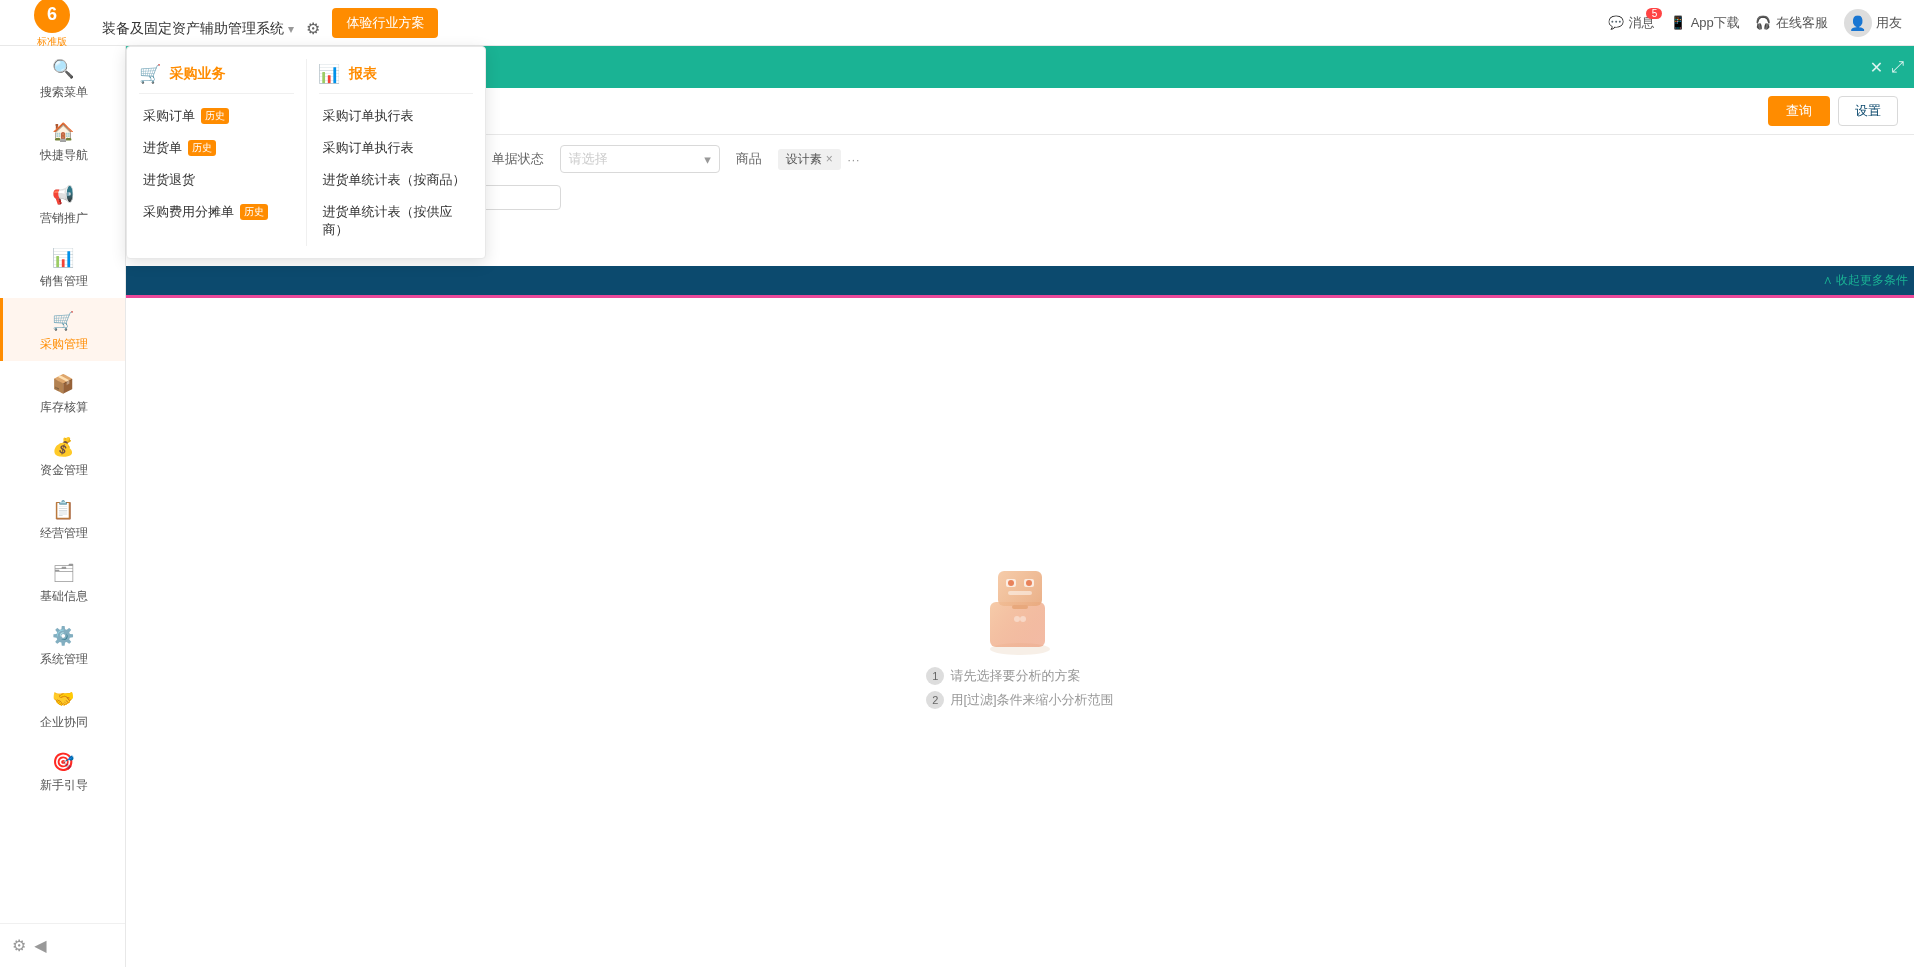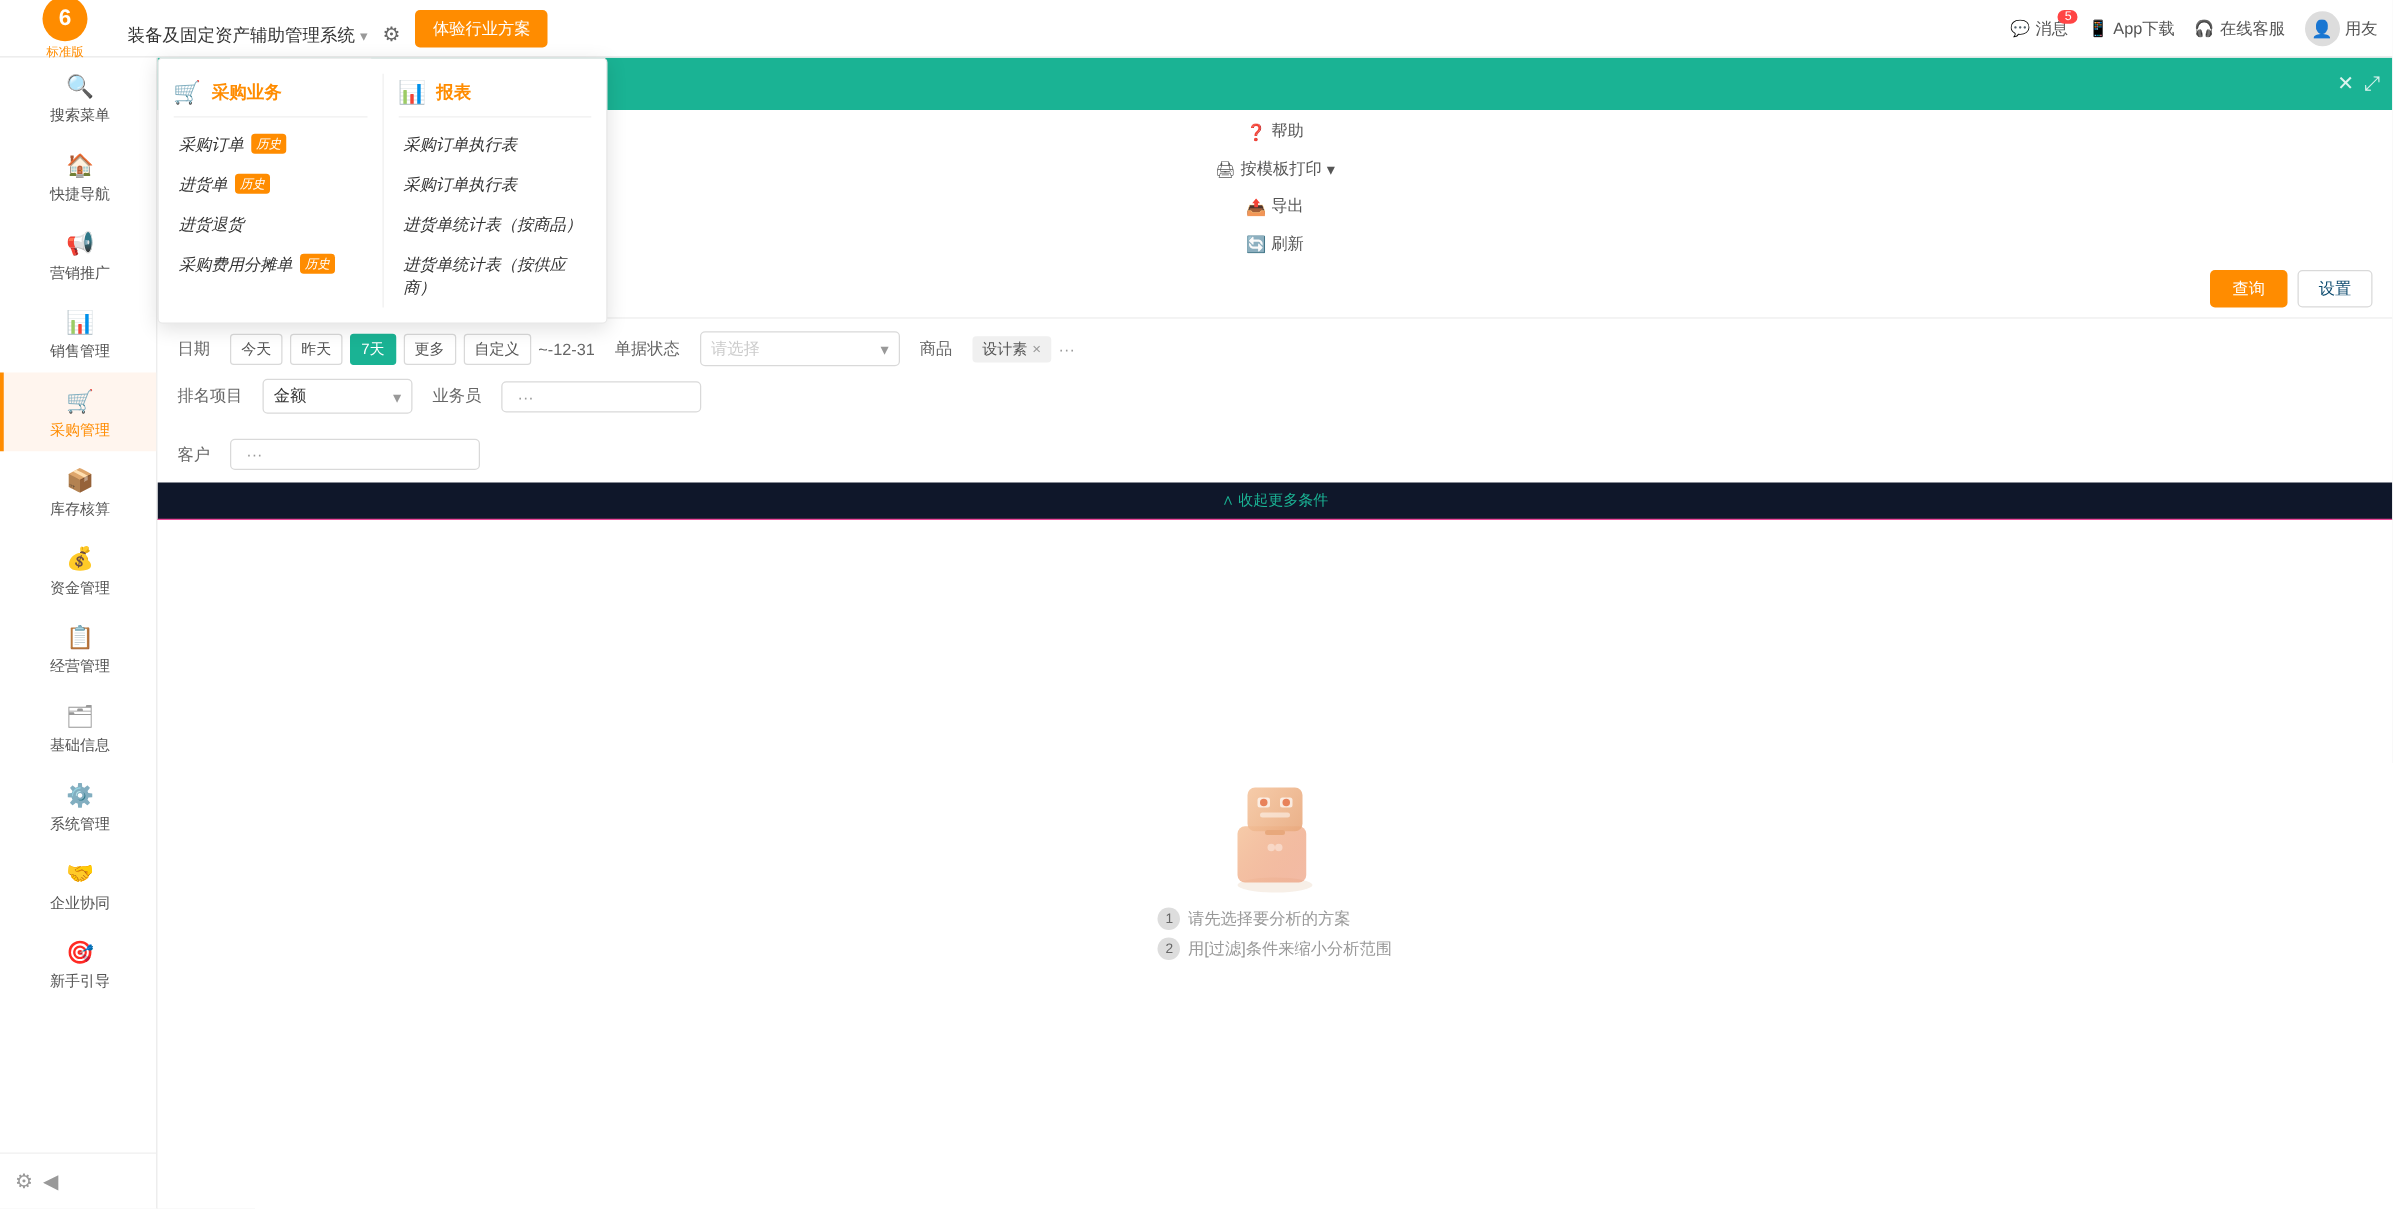--- a/index.html
+++ b/index.html
@@ -48,43 +48,43 @@
     .filter-row { display: flex; align-items: center; gap: 16px; margin-bottom: 10px; flex-wrap: wrap; }
     .filter-row:last-child { margin-bottom: 0; }
     .filter-label { color: #666; font-size: 13px; white-space: nowrap; }
     .filter-select { display: flex; align-items: center; border: 1px solid #d9d9d9; border-radius: 4px; padding: 4px 8px; background: #fff; cursor: pointer; font-size: 13px; color: #333; min-width: 120px; gap: 4px; }
     .filter-select .arrow { color: #999; margin-left: auto; }
     .date-range { display: flex; align-items: center; gap: 6px; }
     .date-btn { padding: 3px 8px; border: 1px solid #d9d9d9; border-radius: 3px; cursor: pointer; font-size: 12px; color: #555; background: #fff; }
     .date-btn.active { background: #1ab394; color: #fff; border-color: #1ab394; }
     .tag-item { display: inline-flex; align-items: center; background: #f0f0f0; border-radius: 3px; padding: 2px 8px; font-size: 12px; color: #555; gap: 4px; cursor: pointer; }
     .tag-item .x { color: #999; }
-    .collapse-bar { text-align: center; padding: 6px; color: #1ab394; cursor: pointer; font-size: 12px; background: #0f172a; border-bottom: 1px solid #ec4899; }
-    .toolbar { display: flex; align-items: center; gap: 12px; padding: 8px 16px; background: #fff; border-bottom: 1px solid #e8e8e8; flex-shrink: 0; flex-direction: column; }
+    .collapse-bar { text-align: right; padding: 6px; color: #1ab394; cursor: pointer; font-size: 12px; background: #0c4a6e; border-bottom: 3px solid #ec4899; }
+    .toolbar { display: flex; align-items: center; gap: 12px; padding: 8px 16px; background: #fff; border-bottom: 1px solid #e8e8e8; flex-shrink: 0; }
     .toolbar-btn { display: flex; align-items: center; gap: 4px; color: #555; cursor: pointer; font-size: 13px; }
     .toolbar-right { margin-left: auto; display: flex; gap: 8px; }
     .btn-primary { background: #ff8c00; color: #fff; border: none; padding: 6px 18px; border-radius: 4px; cursor: pointer; font-size: 13px; }
     .btn-default { background: #fff; color: #0c4a6e; border: 1px solid #d9d9d9; padding: 5px 16px; border-radius: 4px; cursor: pointer; font-size: 13px; }
     .ellipsis { color: #999; cursor: pointer; }
 
     
     .main-content { flex: 1; display: flex; align-items: center; justify-content: center; background: #fff; margin: 0; }
     .empty-state { display: flex; flex-direction: column; align-items: center; gap: 10px; }
     .empty-tips { display: flex; flex-direction: column; gap: 6px; }
     .empty-tip { display: flex; align-items: center; gap: 6px; color: #999; font-size: 13px; }
     .tip-num { width: 18px; height: 18px; border-radius: 50%; background: #ddd; display: flex; align-items: center; justify-content: center; font-size: 11px; color: #666; flex-shrink: 0; }
 
     
     .dropdown-menu { position: absolute; top: 46px; left: 126px; background: #fff; border: 1px solid #e8e8e8; border-radius: 4px; box-shadow: 0 4px 16px rgba(0,0,0,0.12); z-index: 1000; width: 360px; padding: 12px 0; }
     .dropdown-cols { display: flex; gap: 0; }
     .dropdown-col { flex: 1; padding: 0 12px; }
     .dropdown-col-header { display: flex; align-items: center; gap: 8px; padding: 4px 0 8px; font-size: 14px; font-weight: bold; color: #ff8c00; border-bottom: 1px solid #f0f0f0; margin-bottom: 6px; }
     .dropdown-col-header .col-icon { font-size: 18px; }
     .dropdown-col:last-child { border-left: 1px solid #f0f0f0; }
-    .dropdown-item { display: flex; align-items: flex-start; gap: 6px; padding: 7px 4px; cursor: pointer; font-size: 13px; color: #333; font-style: italic; }
+    .dropdown-item { display: flex; align-items: center; gap: 6px; padding: 7px 4px; cursor: pointer; font-size: 13px; color: #333; }
     .hist-badge { background: #ff8c00; color: #fff; font-size: 10px; padding: 1px 4px; border-radius: 3px; flex-shrink: 0; }
 
     
     .overlay { position: absolute; top: 46px; left: 0; right: 0; bottom: 0; z-index: 999; }
 
     
     .filter-section { background: #fff; flex-shrink: 0; }
   </style>
 </head>
 <body>

